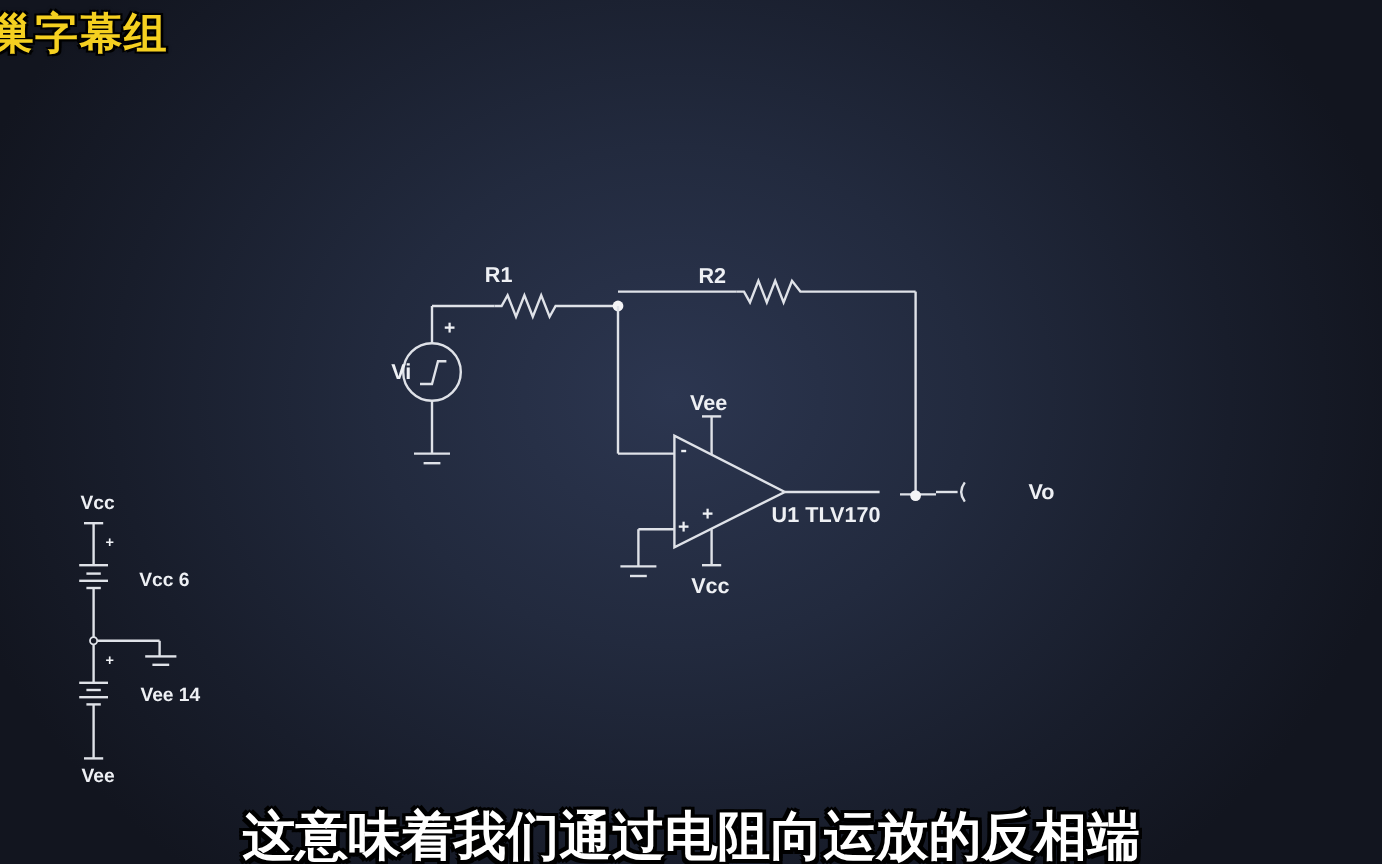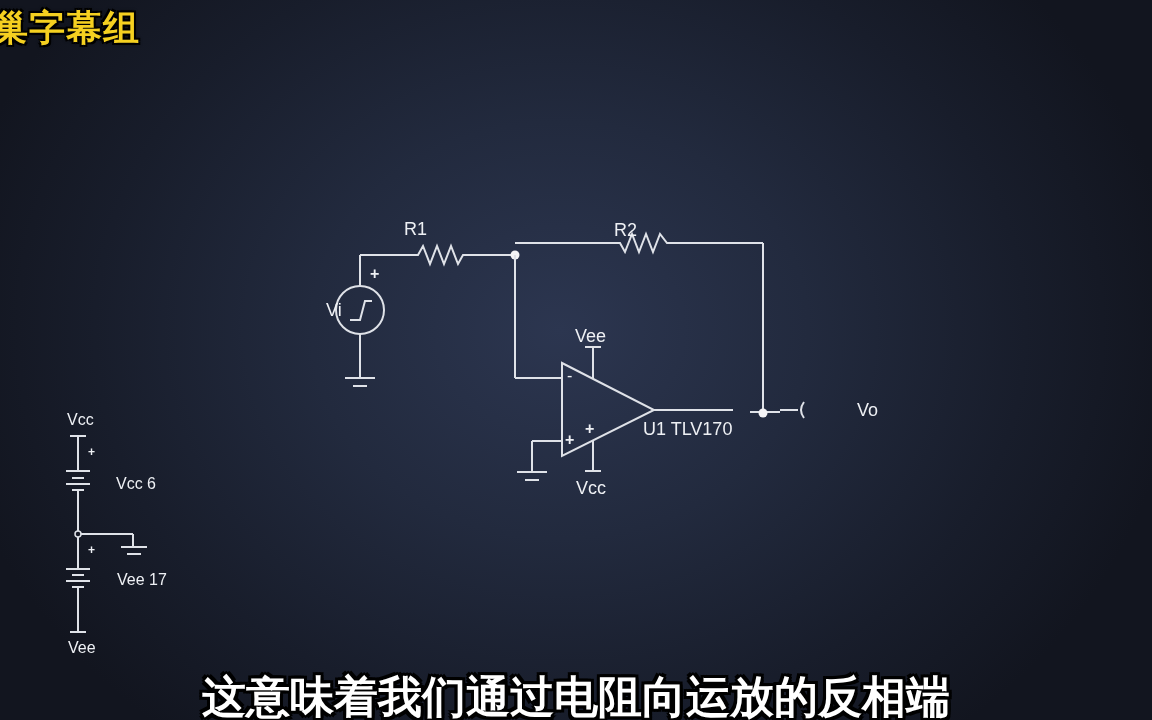--- a/index.html
+++ b/index.html
@@ -2,21 +2,21 @@
 <html><head>
   <meta charset="utf-8">
   <style>
     html, body { margin:0; padding:0; }
     body {
       width:1152px; height:720px; overflow:hidden; position:relative;
       background: radial-gradient(ellipse 620px 520px at 560px 330px, #2c3650 0%, #222a3e 40%, #181d2b 75%, #12151f 100%);
       font-family: "Liberation Sans", "DejaVu Sans", sans-serif;
     }
     #stage { position:absolute; left:0; top:0; width:1152px; height:720px; }
-    .lbl { position:absolute; color:#eef0f4; font-size:18px; line-height:1; white-space:nowrap; }
+    .lbl { position:absolute; color:#eef0f4; font-size:18px; line-height:1; white-space:nowrap;font-weight:bold; }
     .sm { font-size:16px; }
     .watermark {
       position:absolute; left:-8px; top:4px; font-size:36px; font-weight:bold; color:#f5d020;
       text-shadow: -2px -2px 0 #000, 2px -2px 0 #000, -2px 2px 0 #000, 2px 2px 0 #000, 0 0 4px #000;
       font-family: "DejaVu Sans", sans-serif; letter-spacing:1px;
     }
     .subtitle {
       position:absolute; left:0; width:1152px; top:668px; text-align:center;
       font-size:44px; font-weight:bold; color:#ffffff; letter-spacing:0px;
       text-shadow: -3px -3px 0 #000, 3px -3px 0 #000, -3px 3px 0 #000, 3px 3px 0 #000,
@@ -100,33 +100,33 @@
       <line x1="66" y1="569" x2="90" y2="569"></line>
       <line x1="72" y1="575" x2="84" y2="575"></line>
       <line x1="66" y1="581" x2="90" y2="581"></line>
       <line x1="72" y1="587" x2="84" y2="587"></line>
       <line x1="78" y1="587" x2="78" y2="632"></line>
       <line x1="70" y1="632" x2="86" y2="632"></line>
     </g>
   </svg>
 
   <div class="lbl" style="left:404px;top:220px">R1</div>
-  <div class="lbl" style="left:614px;top:221px">R2</div>
+  <div class="lbl" style="left:582px;top:221px">R2</div>
   <div class="lbl" style="left:326px;top:301px">Vi</div>
   <div class="lbl sm" style="left:370px;top:266px;font-weight:bold">+</div>
   <div class="lbl" style="left:575px;top:327px">Vee</div>
   <div class="lbl" style="left:576px;top:479px">Vcc</div>
   <div class="lbl sm" style="left:567px;top:368px">-</div>
   <div class="lbl sm" style="left:565px;top:432px;font-weight:bold">+</div>
   <div class="lbl sm" style="left:585px;top:421px;font-weight:bold">+</div>
   <div class="lbl" style="left:643px;top:420px">U1 TLV170</div>
   <div class="lbl" style="left:857px;top:401px">Vo</div>
 
   <div class="lbl sm" style="left:67px;top:412px">Vcc</div>
   <div class="lbl sm" style="left:88px;top:446px;font-weight:bold;font-size:12px">+</div>
   <div class="lbl sm" style="left:116px;top:476px">Vcc 6</div>
   <div class="lbl sm" style="left:88px;top:544px;font-weight:bold;font-size:12px">+</div>
-  <div class="lbl sm" style="left:117px;top:572px">Vee 17</div>
+  <div class="lbl sm" style="left:117px;top:572px">Vee 14</div>
   <div class="lbl sm" style="left:68px;top:640px">Vee</div>
 
   <div class="watermark">巢字幕组</div>
   <div class="subtitle">这意味着我们通过电阻向运放的反相端</div>
 </div>
 
 </body></html>

